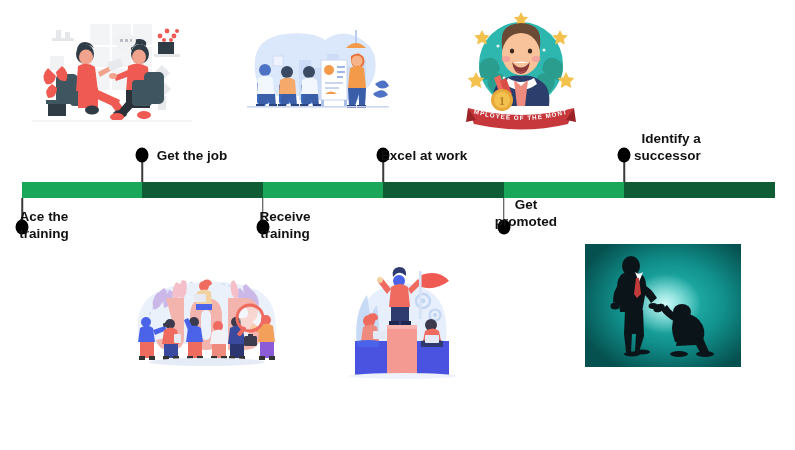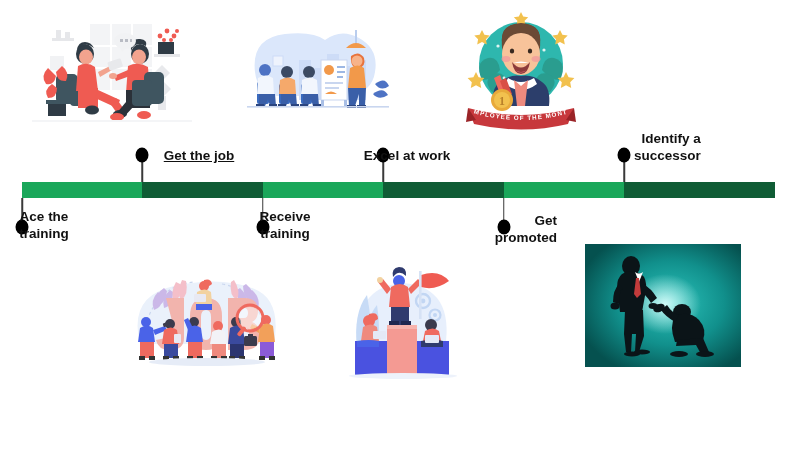--- a/index.html
+++ b/index.html
@@ -254,31 +254,31 @@
       <div class="bar-seg" style="width: 150.6px; background: rgb(15, 92, 53);"></div>
     </div>
 
   <div id="markers">
       <div class="stem" style="left: 22px; top: 198px; height: 29px;"></div>
       <div class="dot" style="left: 22px; top: 227px; background: rgb(0, 0, 0);"></div>
       <div class="ms-label" style="left: 44px; top: 208px;">Ace the
 training</div>
       <div class="stem" style="left: 142.48px; top: 155px; height: 27px;"></div>
       <div class="dot" style="left: 142.48px; top: 155px; background: rgb(0, 0, 0);"></div>
-      <div class="ms-label" style="left: 199px; top: 147px; text-decoration: underline;">Get the job</div>
+      <div class="ms-label" style="left: 192px; top: 147px;">Get the job</div>
       <div class="stem" style="left: 262.96px; top: 198px; height: 29px;"></div>
       <div class="dot" style="left: 262.96px; top: 227px; background: rgb(0, 0, 0);"></div>
       <div class="ms-label" style="left: 284.96px; top: 208px; text-align: center;">Receive
 training</div>
       <div class="stem" style="left: 383.44px; top: 155px; height: 27px;"></div>
       <div class="dot" style="left: 383.44px; top: 155px; background: rgb(0, 0, 0);"></div>
-      <div class="ms-label" style="left: 407px; top: 147px;">Excel at work</div>
+      <div class="ms-label" style="left: 424px; top: 147px;">Excel at work</div>
       <div class="stem" style="left: 503.92px; top: 198px; height: 29px;"></div>
       <div class="dot" style="left: 503.92px; top: 227px; background: rgb(0, 0, 0);"></div>
-      <div class="ms-label" style="left: 525.92px; top: 212px; text-align: right;">Get
+      <div class="ms-label" style="left: 525.92px; top: 196px;">Get
 promoted</div>
       <div class="stem" style="left: 624.4px; top: 155px; height: 27px;"></div>
       <div class="dot" style="left: 624.4px; top: 155px; background: rgb(0, 0, 0);"></div>
       <div class="ms-label" style="left: 667.4px; top: 130px; text-align: right;">Identify a
 successor</div>
     </div>
 
   <div class="illus" style="left:118px;top:258px;width:178px;height:112px;">
     <svg viewBox="0 0 178 112">
       <rect width="178" height="112" fill="#ffffff"></rect>

